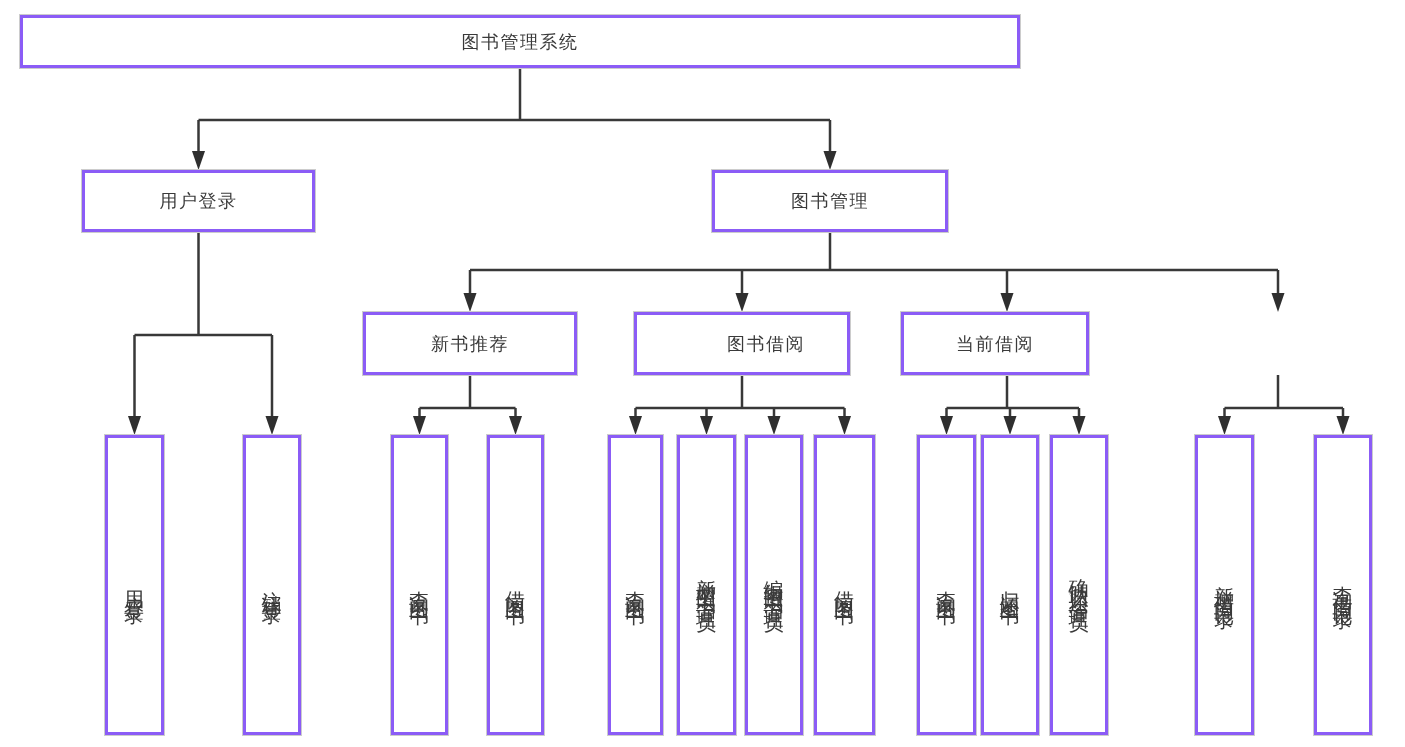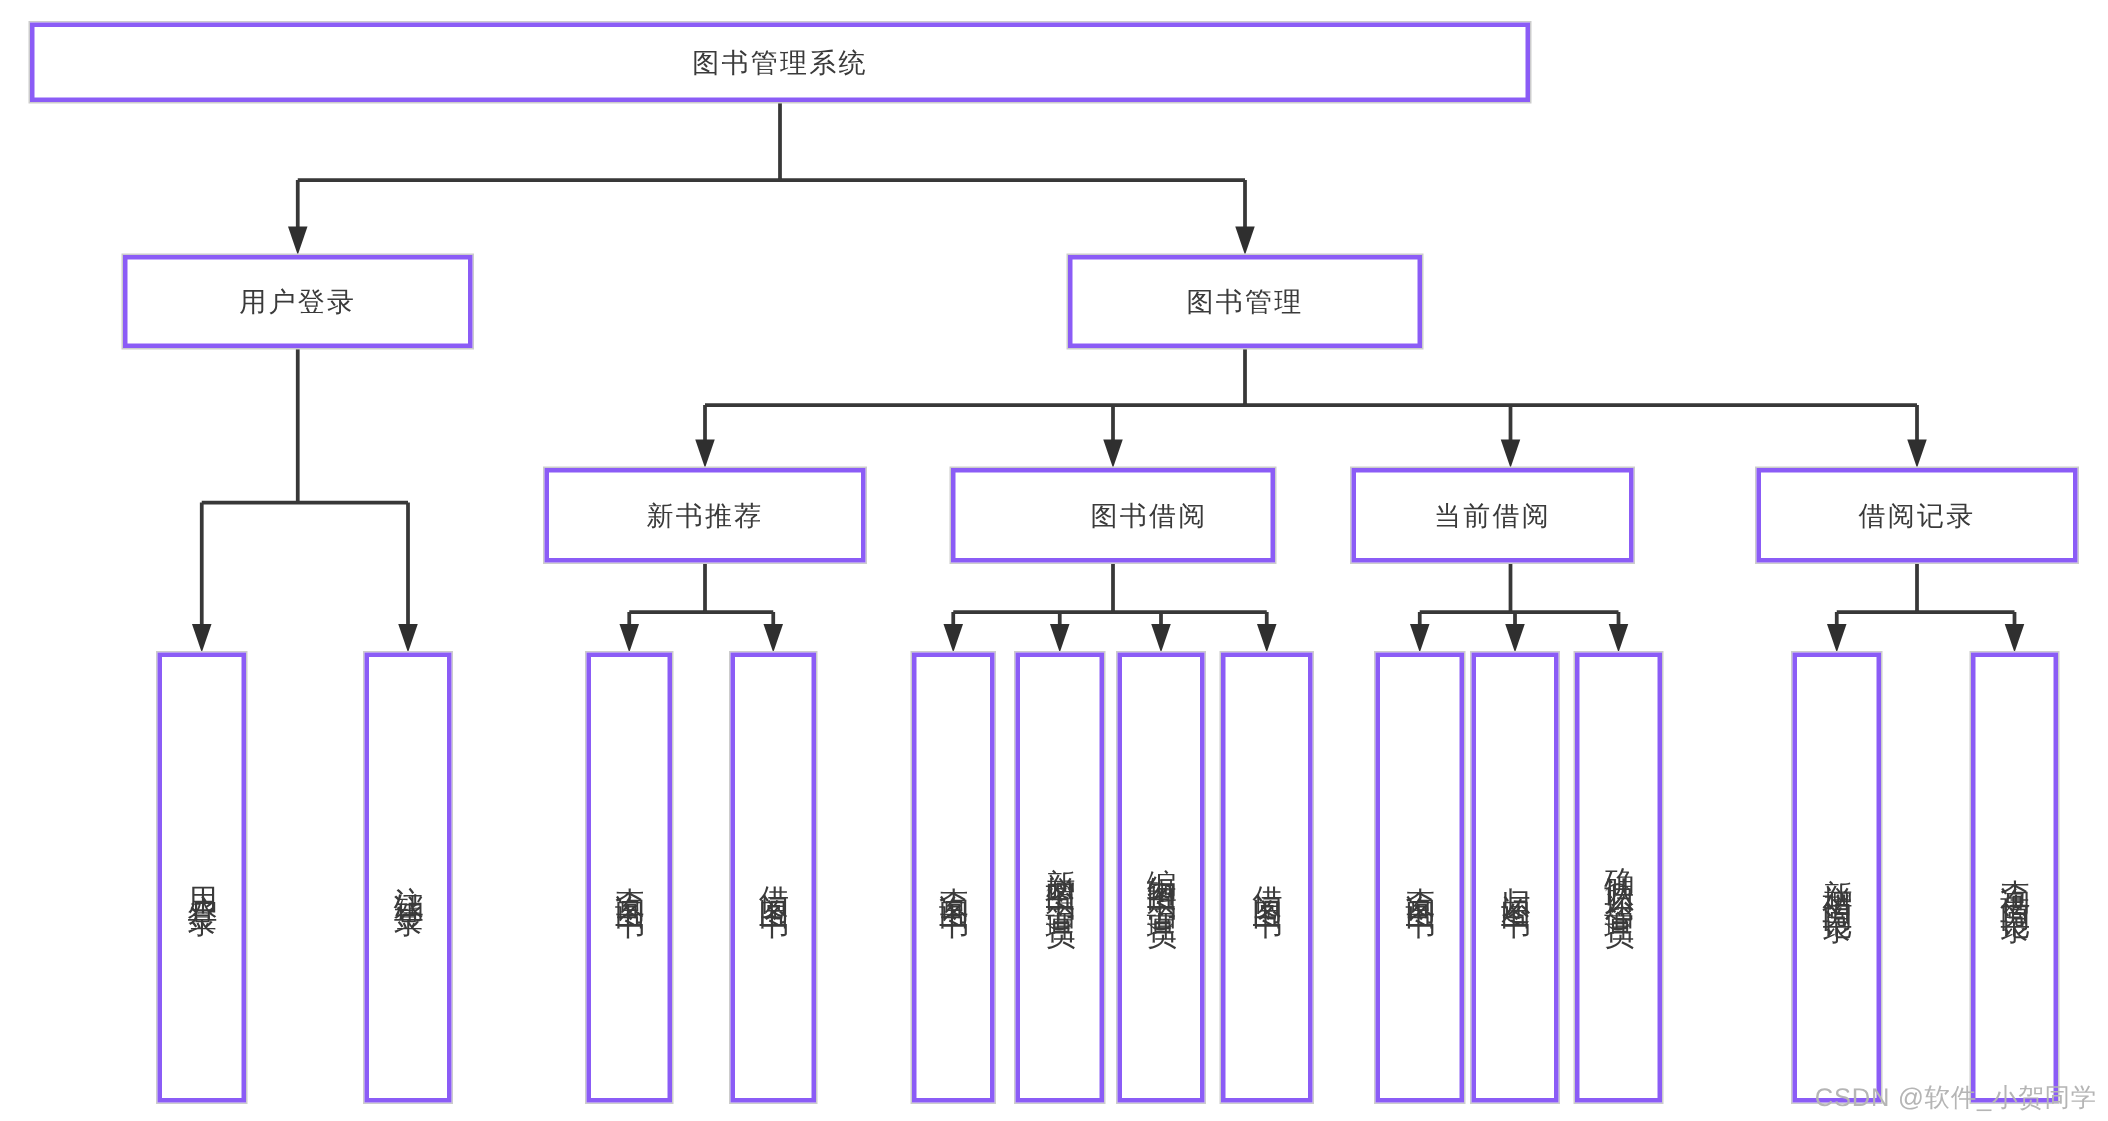--- a/index.html
+++ b/index.html
@@ -138,23 +138,20 @@
 
   <div class="box n-newrec">
     <span class="hlabel">新书推荐</span>
   </div>
   <div class="box n-borrow">
     <span class="hlabel">图书借阅</span>
   </div>
   <div class="box n-current">
     <span class="hlabel">当前借阅</span>
   </div>
-  <div class="box n-records">
-    <span class="hlabel">借阅记录</span>
-  </div>
 
   <div class="box leaf lf-1">
     <span class="vtext">用户登录</span>
   </div>
   <div class="box leaf lf-2">
     <span class="vtext">注销登录</span>
   </div>
   <div class="box leaf lf-3">
     <span class="vtext">查询图书</span>
   </div>
@@ -182,15 +179,14 @@
   <div class="box leaf lf-11">
     <span class="vtext">确认归还（管理员）</span>
   </div>
   <div class="box leaf lf-12">
     <span class="vtext">新增借阅记录</span>
   </div>
   <div class="box leaf lf-13">
     <span class="vtext">查询借阅记录</span>
   </div>
 
-  <div class="watermark">CSDN @软件_小贺同学</div>
 
 </div>
 
 </body></html>

